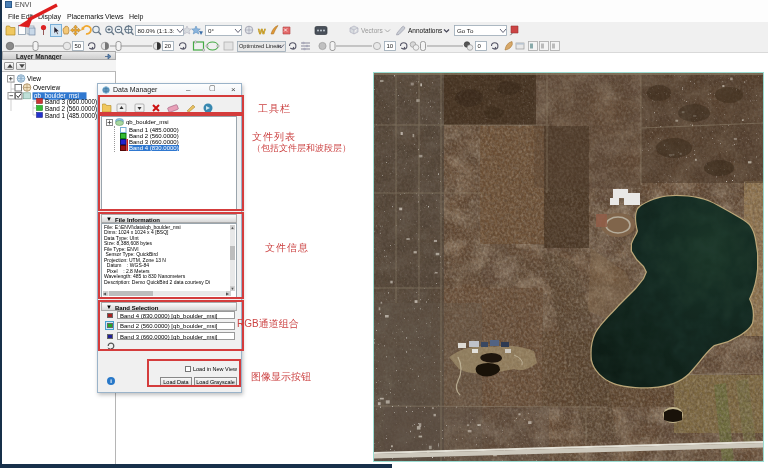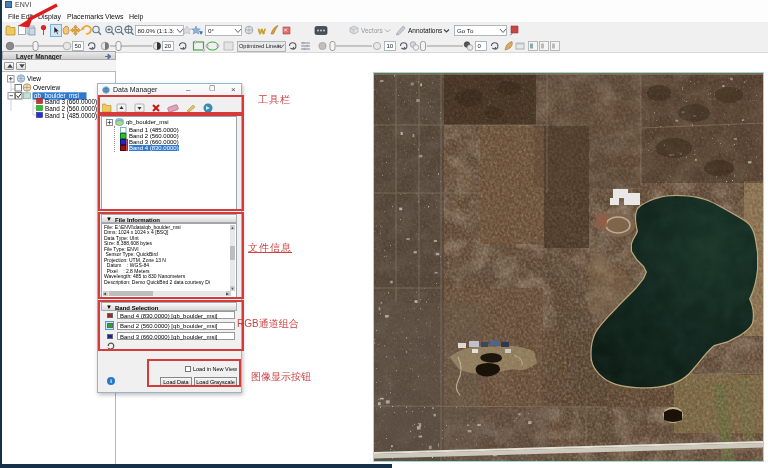--- a/index.html
+++ b/index.html
@@ -546,22 +546,23 @@
     <div class="abs" style="left:9px;top:293px;width:8px;height:8px;border-radius:50%;background:#2878c8;color:#fff;font-size:6px;text-align:center;line-height:8px;font-weight:bold;">i</div>
     <div class="abs" style="left:62px;top:293px;width:32px;height:9px;background:linear-gradient(#f8f8f8,#ddd);border:1px solid #888;font-size:5.5px;text-align:center;line-height:8px;color:#000;white-space:nowrap;">Load Data</div>
     <div class="abs" style="left:96px;top:293px;width:43px;height:9px;background:linear-gradient(#f8f8f8,#ddd);border:1px solid #888;font-size:5.5px;text-align:center;line-height:8px;color:#000;white-space:nowrap;">Load Grayscale</div>
   </div>
 
   <div class="red-box" style="left:98px;top:95px;width:146px;height:19px;"></div>
   <div class="red-box" style="left:98px;top:114px;width:146px;height:97px;"></div>
   <div class="red-box" style="left:98px;top:212px;width:146px;height:87px;"></div>
   <div class="red-box" style="left:98px;top:300px;width:146px;height:51px;"></div>
   <div class="red-box" style="left:147px;top:359px;width:94px;height:28px;"></div>
-  <div class="red-label" style="left:258px;top:94px;letter-spacing:1px;">工具栏</div>
-  <div class="red-label" style="left:248px;top:242px;letter-spacing:1px;text-decoration:underline;">文件信息</div>
+  <div class="red-label" style="left:258px;top:103px;letter-spacing:1px;">工具栏</div>
+  <div class="red-label" style="left:252px;top:131px;letter-spacing:1px;">文件列表<br><span style="font-size:9px;letter-spacing:0;">（包括文件层和波段层）</span></div>
+  <div class="red-label" style="left:265px;top:242px;letter-spacing:1px;">文件信息</div>
   <div class="red-label" style="left:237px;top:318px;">RGB通道组合</div>
   <div class="red-label" style="left:251px;top:371px;">图像显示按钮</div>
 
   <svg class="abs" style="left:0;top:0;" width="80" height="40" viewBox="0 0 80 40">
     <line x1="57" y1="5" x2="28" y2="20" stroke="#dd1d1d" stroke-width="3.4"></line>
     <polygon points="18,26 33,16.5 29,27.5" fill="#dd1d1d"></polygon>
   </svg>
   <div class="abs" id="bottomedge"></div>
   <div class="abs" id="leftedge"></div>
 </div>

